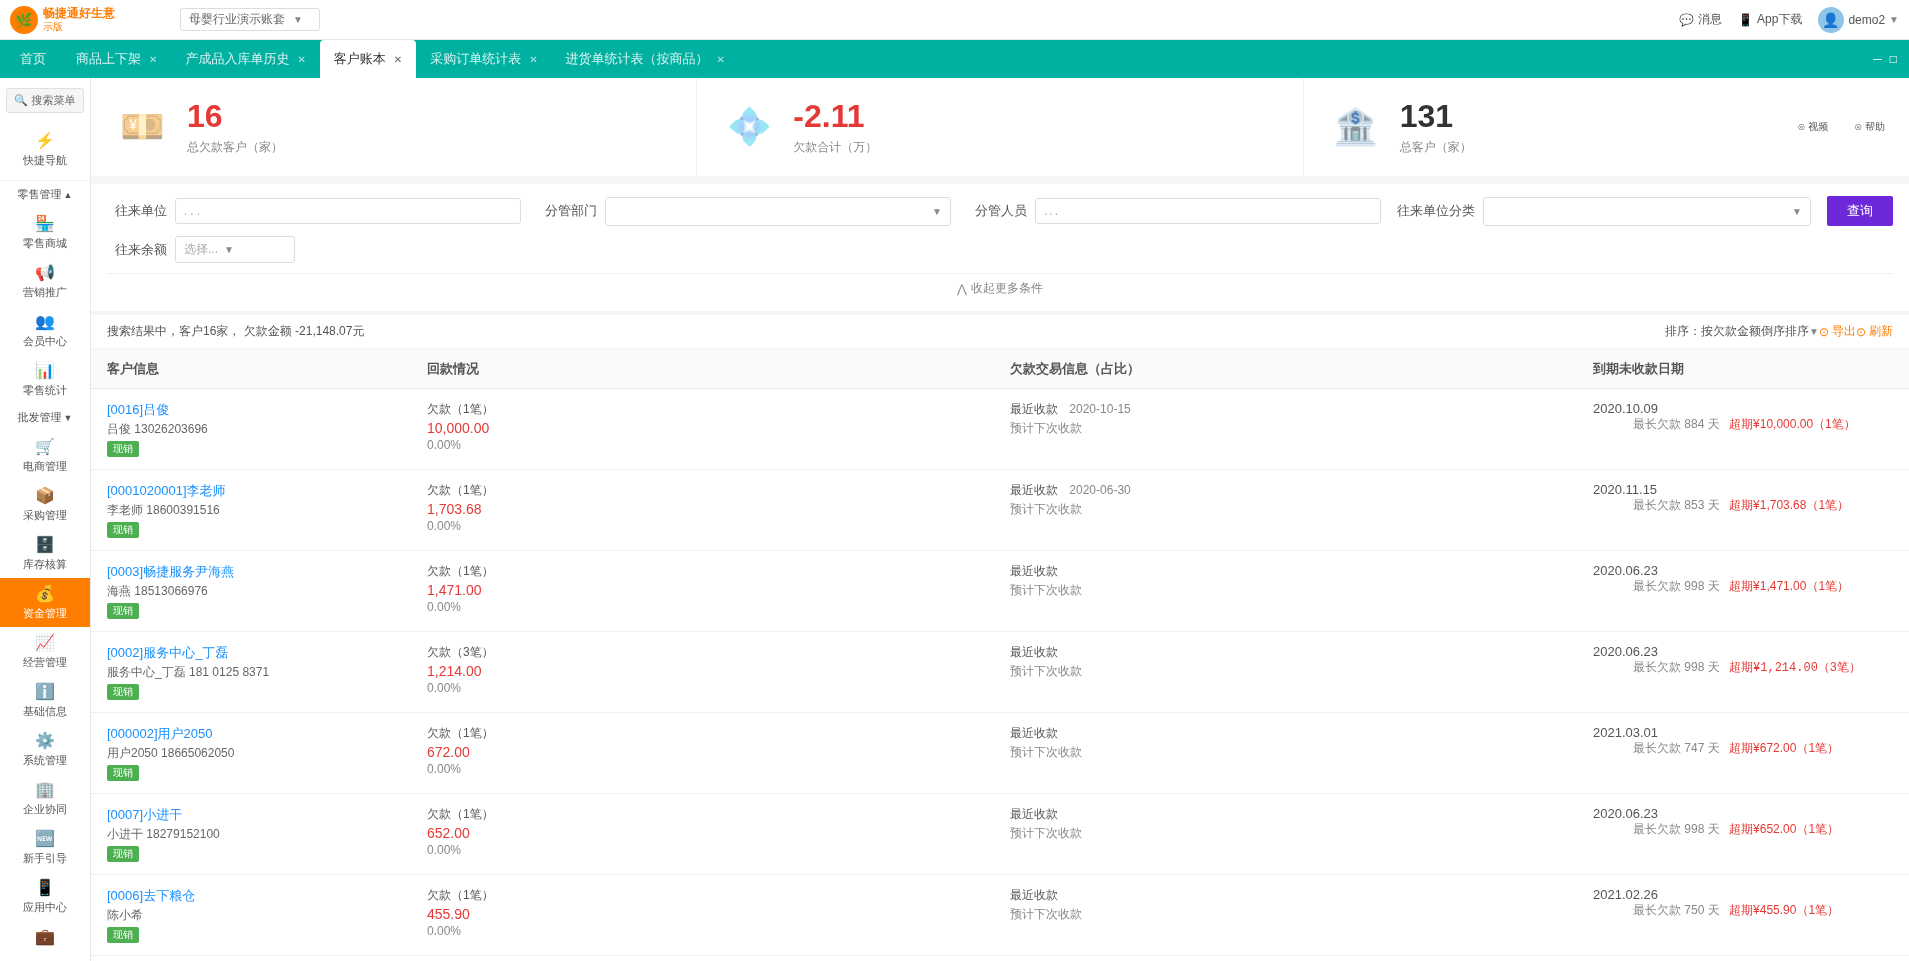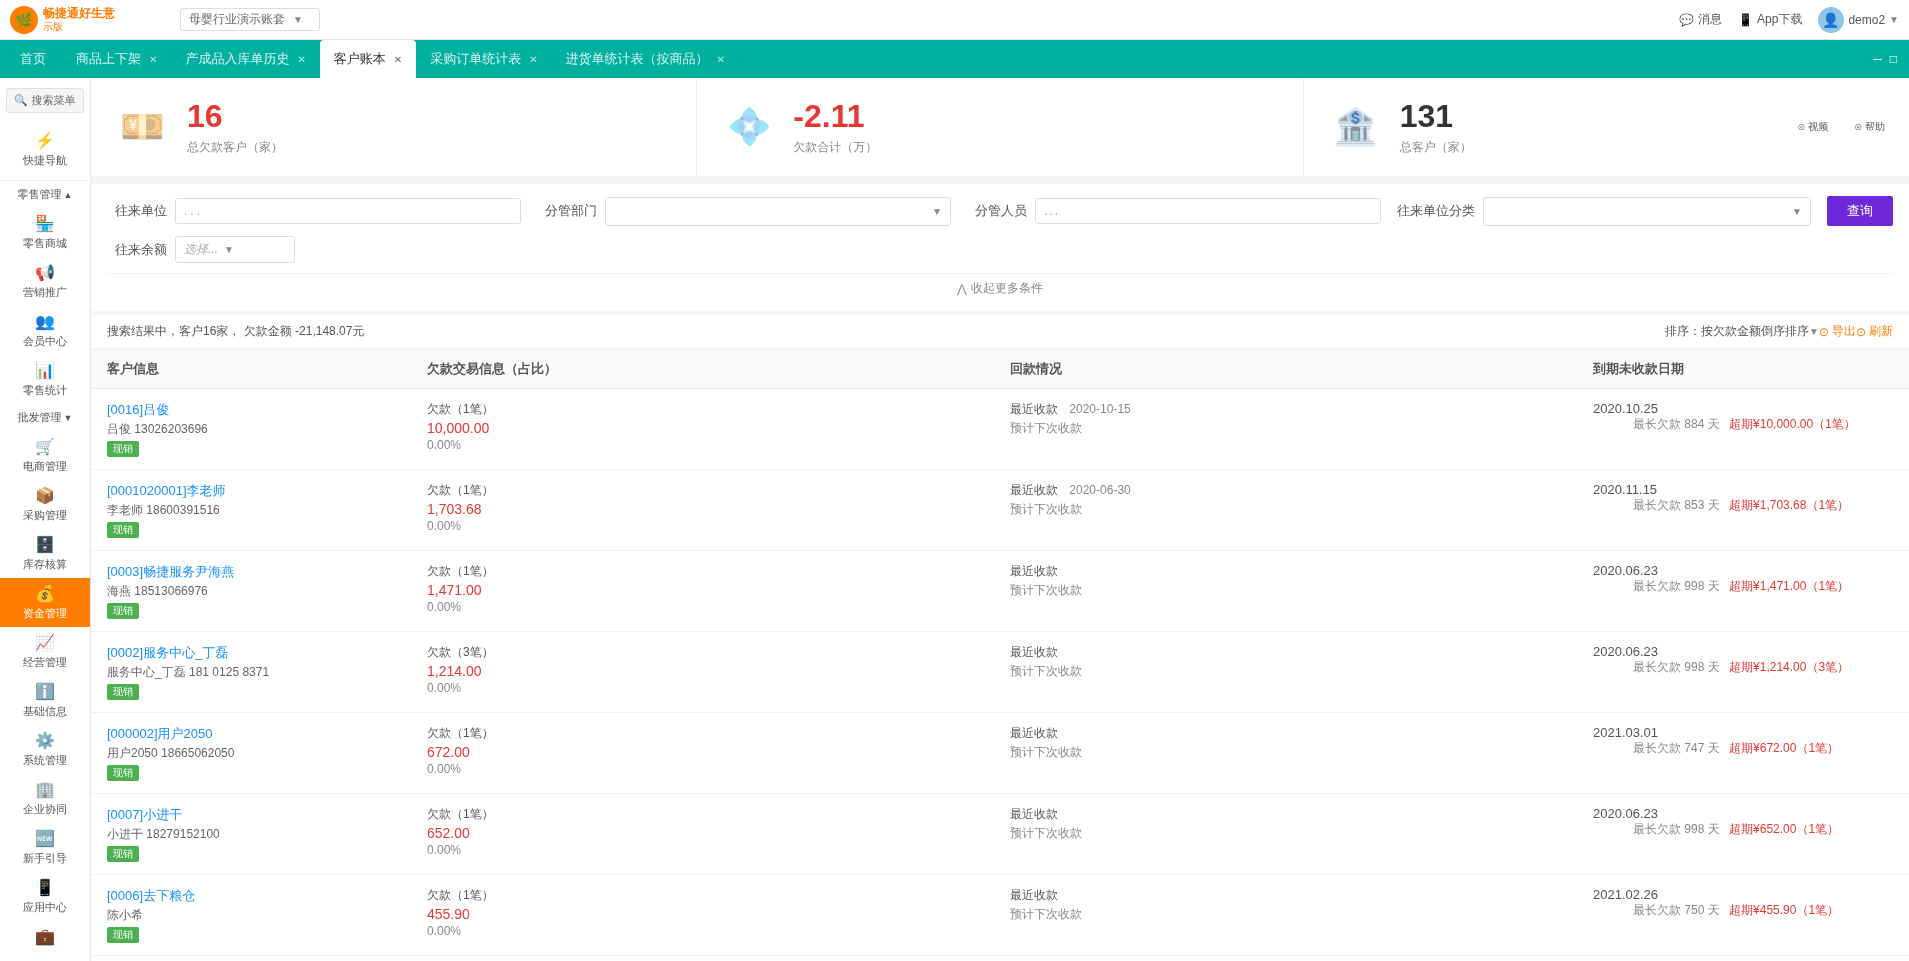--- a/index.html
+++ b/index.html
@@ -301,21 +301,21 @@
               <span style="color:#ccc;">　</span>
               <span class="chevron">▼</span>
             </div>
           </div>
           <button class="search-btn">查询</button>
         </div>
         <div class="filter-row">
           <div class="filter-select-row">
             <span class="filter-label" style="min-width:60px;text-align:right;">往来余额</span>
             <div class="select-input">
-              <span style="color:#aaa;font-style:italic;">选择...</span>
+              <span style="color:#aaa;">选择...</span>
               <span class="chevron">▼</span>
             </div>
           </div>
         </div>
         <div class="collapse-btn">
           <span>⋀</span>
           <span>收起更多条件</span>
         </div>
       </div>
 
@@ -334,22 +334,22 @@
           <span class="refresh-btn">
             <span>⊙</span>
             <span>刷新</span>
           </span>
         </div>
       </div>
 
       <div class="table-container">
         <div class="table-header">
           <div>客户信息</div>
+          <div>回款情况</div>
           <div>欠款交易信息（占比）</div>
-          <div>回款情况</div>
           <div>到期未收款日期</div>
         </div>
 
         <div class="table-row">
           <div>
             <div class="customer-name">[0016]吕俊</div>
             <div class="customer-detail">吕俊 13026203696</div>
             <span class="customer-tag">现销</span>
           </div>
           <div>
@@ -358,21 +358,21 @@
             <div class="debt-percent">0.00%</div>
           </div>
           <div>
             <div class="repay-info">
               <span>最近收款</span>
               <span style="margin-left:8px;color:#888;">2020-10-15</span>
             </div>
             <div class="repay-date">预计下次收款</div>
           </div>
           <div class="overdue-info">
-            <div class="overdue-date">2020.10.25</div>
+            <div class="overdue-date">2020.10.09</div>
             <div class="overdue-days">
               <span>最长欠款 884 天</span>
               <span class="overdue-link" style="margin-left:6px;">超期¥10,000.00（1笔）</span>
             </div>
           </div>
         </div>
 
         <div class="table-row">
           <div>
             <div class="customer-name">[0001020001]李老师</div>
@@ -440,21 +440,21 @@
           <div>
             <div class="repay-info">
               <span>最近收款</span>
             </div>
             <div class="repay-date">预计下次收款</div>
           </div>
           <div class="overdue-info">
             <div class="overdue-date">2020.06.23</div>
             <div class="overdue-days">
               <span>最长欠款 998 天</span>
-              <span class="overdue-link" style="margin-left:6px;">超期¥1,214.00（3笔）</span>
+              <span class="overdue-link" style="margin-left:6px;font-family:Liberation Mono, monospace;">超期¥1,214.00（3笔）</span>
             </div>
           </div>
         </div>
 
         <div class="table-row">
           <div>
             <div class="customer-name">[000002]用户2050</div>
             <div class="customer-detail">用户2050 18665062050</div>
             <span class="customer-tag">现销</span>
           </div>

